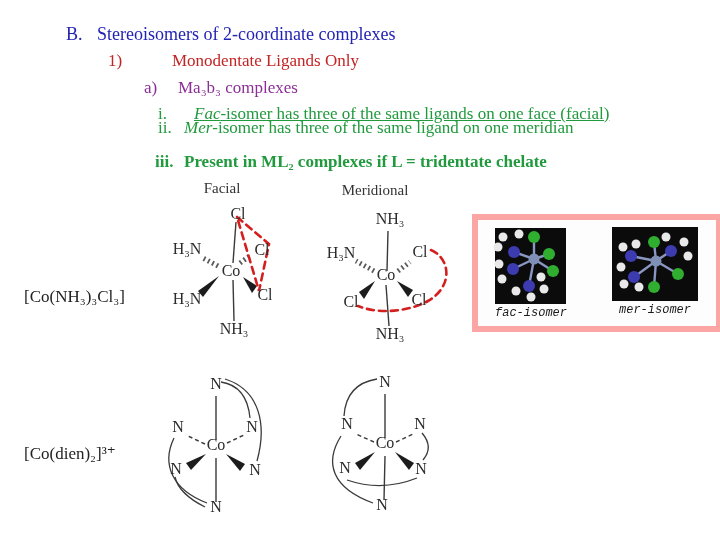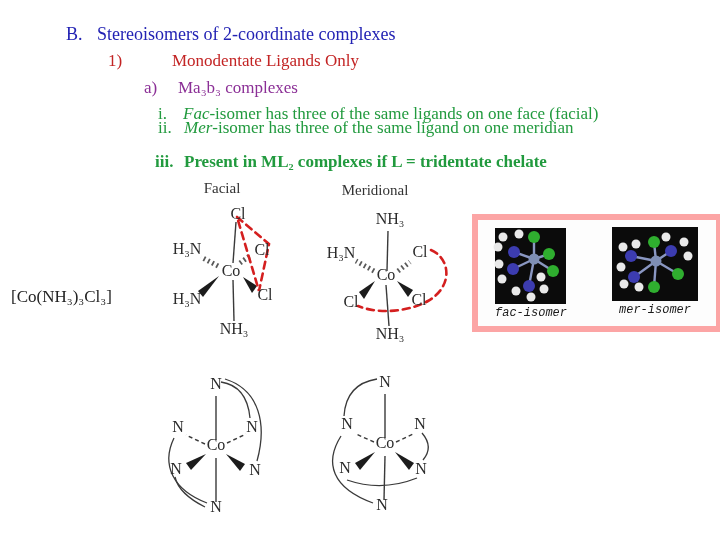--- a/index.html
+++ b/index.html
@@ -7,26 +7,26 @@
          font-family:"Liberation Serif","DejaVu Serif",serif;}
   .line{position:absolute;white-space:nowrap;font-size:17px;}
   .line .t{position:absolute;top:0;white-space:nowrap;}
   .c-blue{color:#2323b4;}
   .c-red{color:#c32424;}
   .c-purple{color:#8b2f96;}
   .c-green{color:#219a3e;}
   #l-b{left:66px;top:24px;font-size:18px;}   #l-b .t{left:31px;}
   #l-1{left:108px;top:51px;}                 #l-1 .t{left:35px;margin-left:29px;}
   #l-a{left:144px;top:78px;}                 #l-a .t{left:34px;}
-  #l-i{left:158px;top:104px;}                #l-i .t{left:25px;}
+  #l-i{left:158px;top:104px;}                #l-i .t{left:36px;text-decoration:underline;}
   #l-ii{left:158px;top:118px;}               #l-ii .t{left:26px;}
   #l-iii{left:155px;top:152px;font-weight:bold;}              #l-iii .t{left:29px;text-align:right;}
   .em{font-style:italic;}
   .formula{position:absolute;font-size:17px;color:#222;white-space:nowrap;}
-  #formula-ammine{left:11px;top:287px;}
+  #formula-ammine{left:24px;top:287px;}
   #formula-dien{left:24px;top:443px;}
   svg{position:absolute;overflow:visible;}
   #svg-facial{left:155px;top:178px;}
   #svg-meridional{left:310px;top:178px;}
   #svg-fac-dien{left:155px;top:370px;}
   #svg-mer-dien{left:320px;top:368px;}
   .atom{font-size:16px;fill:#2b2b2b;font-family:"Liberation Serif","DejaVu Serif",serif;}
   .dtitle{font-size:15px;fill:#333;font-family:"Liberation Serif","DejaVu Serif",serif;}
   .bond{stroke:#3a3a3a;stroke-width:1.4;fill:none;}
   .hash{stroke:#5a5a5a;stroke-width:5;fill:none;stroke-dasharray:1.8 3;}
@@ -69,20 +69,21 @@
   <div class="line c-green" id="l-ii">
     <span>ii.</span>
     <span class="t"><i class="em">Mer</i><span>-isomer has three of the same ligand on one meridian</span></span>
   </div>
   <div class="line c-green" id="l-iii">
     <span>iii.</span>
     <span class="t"><i class="em"></i><span>Present in ML₂ complexes if L = tridentate chelate</span></span>
   </div>
 
   <div class="formula" id="formula-ammine">[Co(NH₃)₃Cl₃]</div>
+  <div class="formula" id="formula-dien">[Co(dien)₂]³⁺</div>
 
   <svg id="svg-facial" width="170" height="175" viewBox="0 0 170 175">
     <text class="dtitle" x="67" y="15" text-anchor="middle">Facial</text>
     <line class="bond" x1="81" y1="44" x2="78" y2="85"></line>
     <line class="bond" x1="78" y1="102" x2="79" y2="143"></line>
     <line class="hash" x1="63" y1="88" x2="46" y2="79"></line>
     <line class="hash" x1="85" y1="85" x2="96" y2="77"></line>
     <polygon class="wedge" points="64,98 43,113 48,119"></polygon>
     <polygon class="wedge" points="88,99 102,108 97,115"></polygon>
     <path class="reddash" d="M 82,39 L 114,66 L 104,113 Z"></path>

